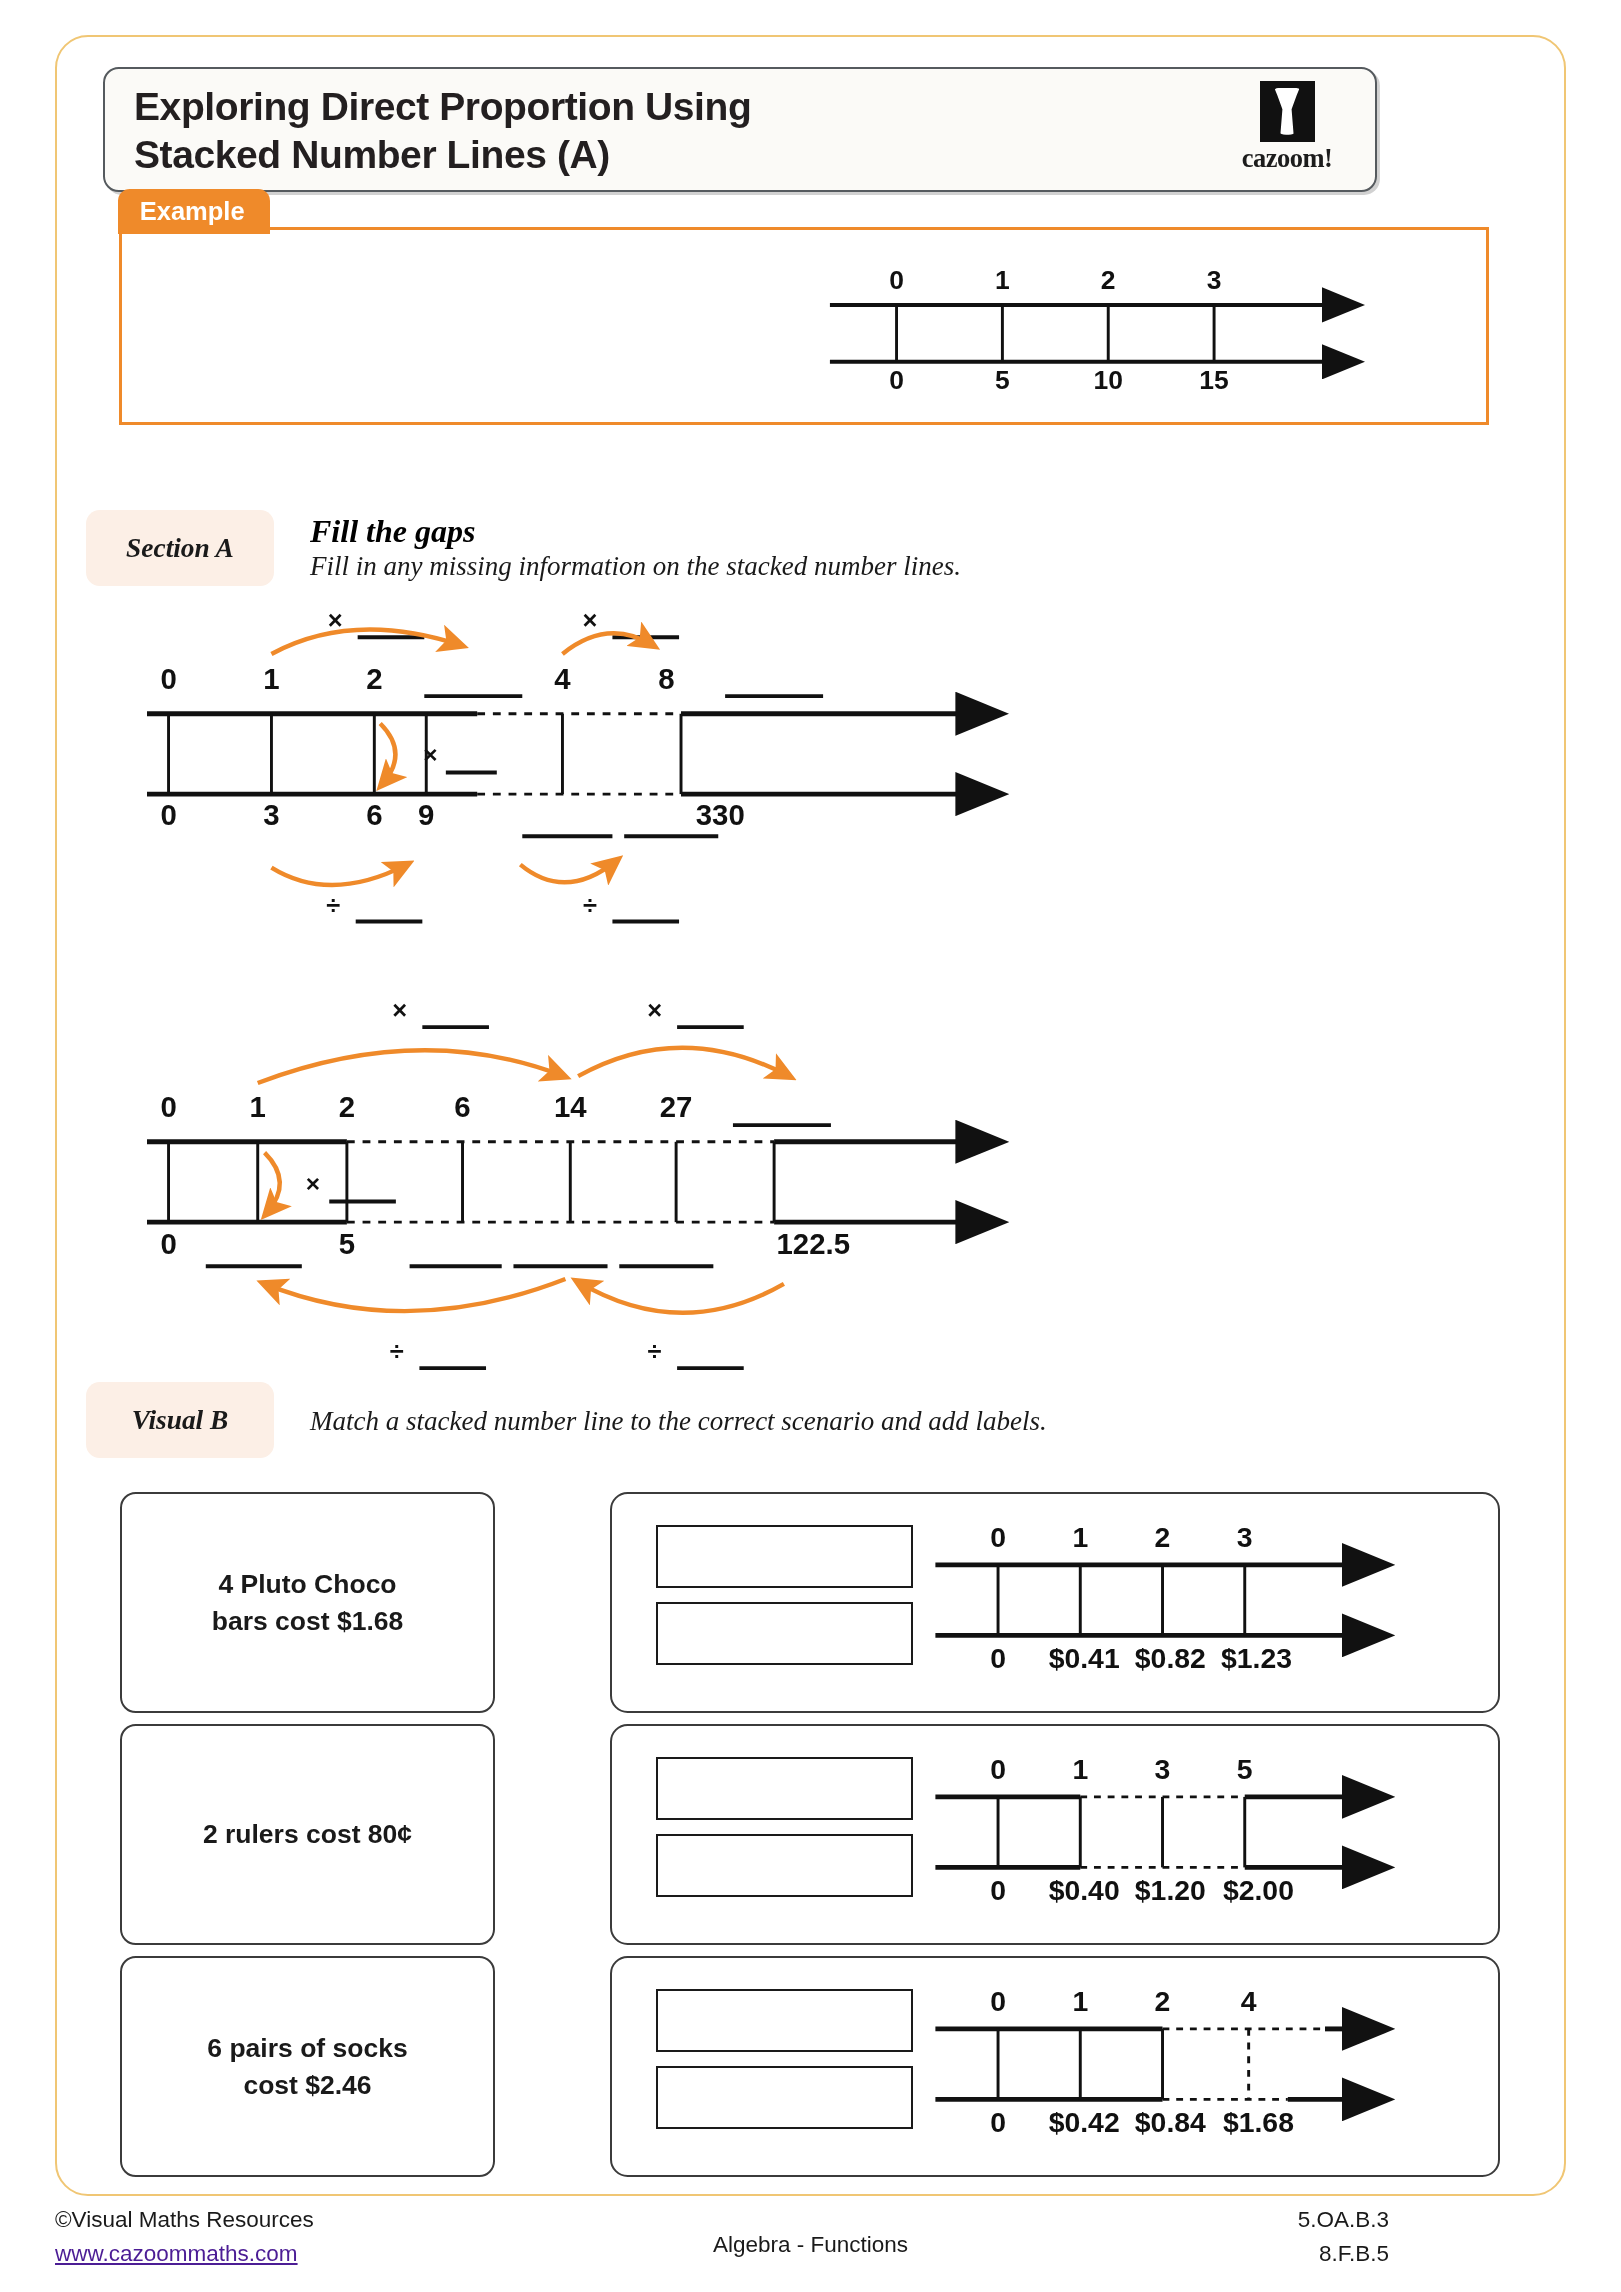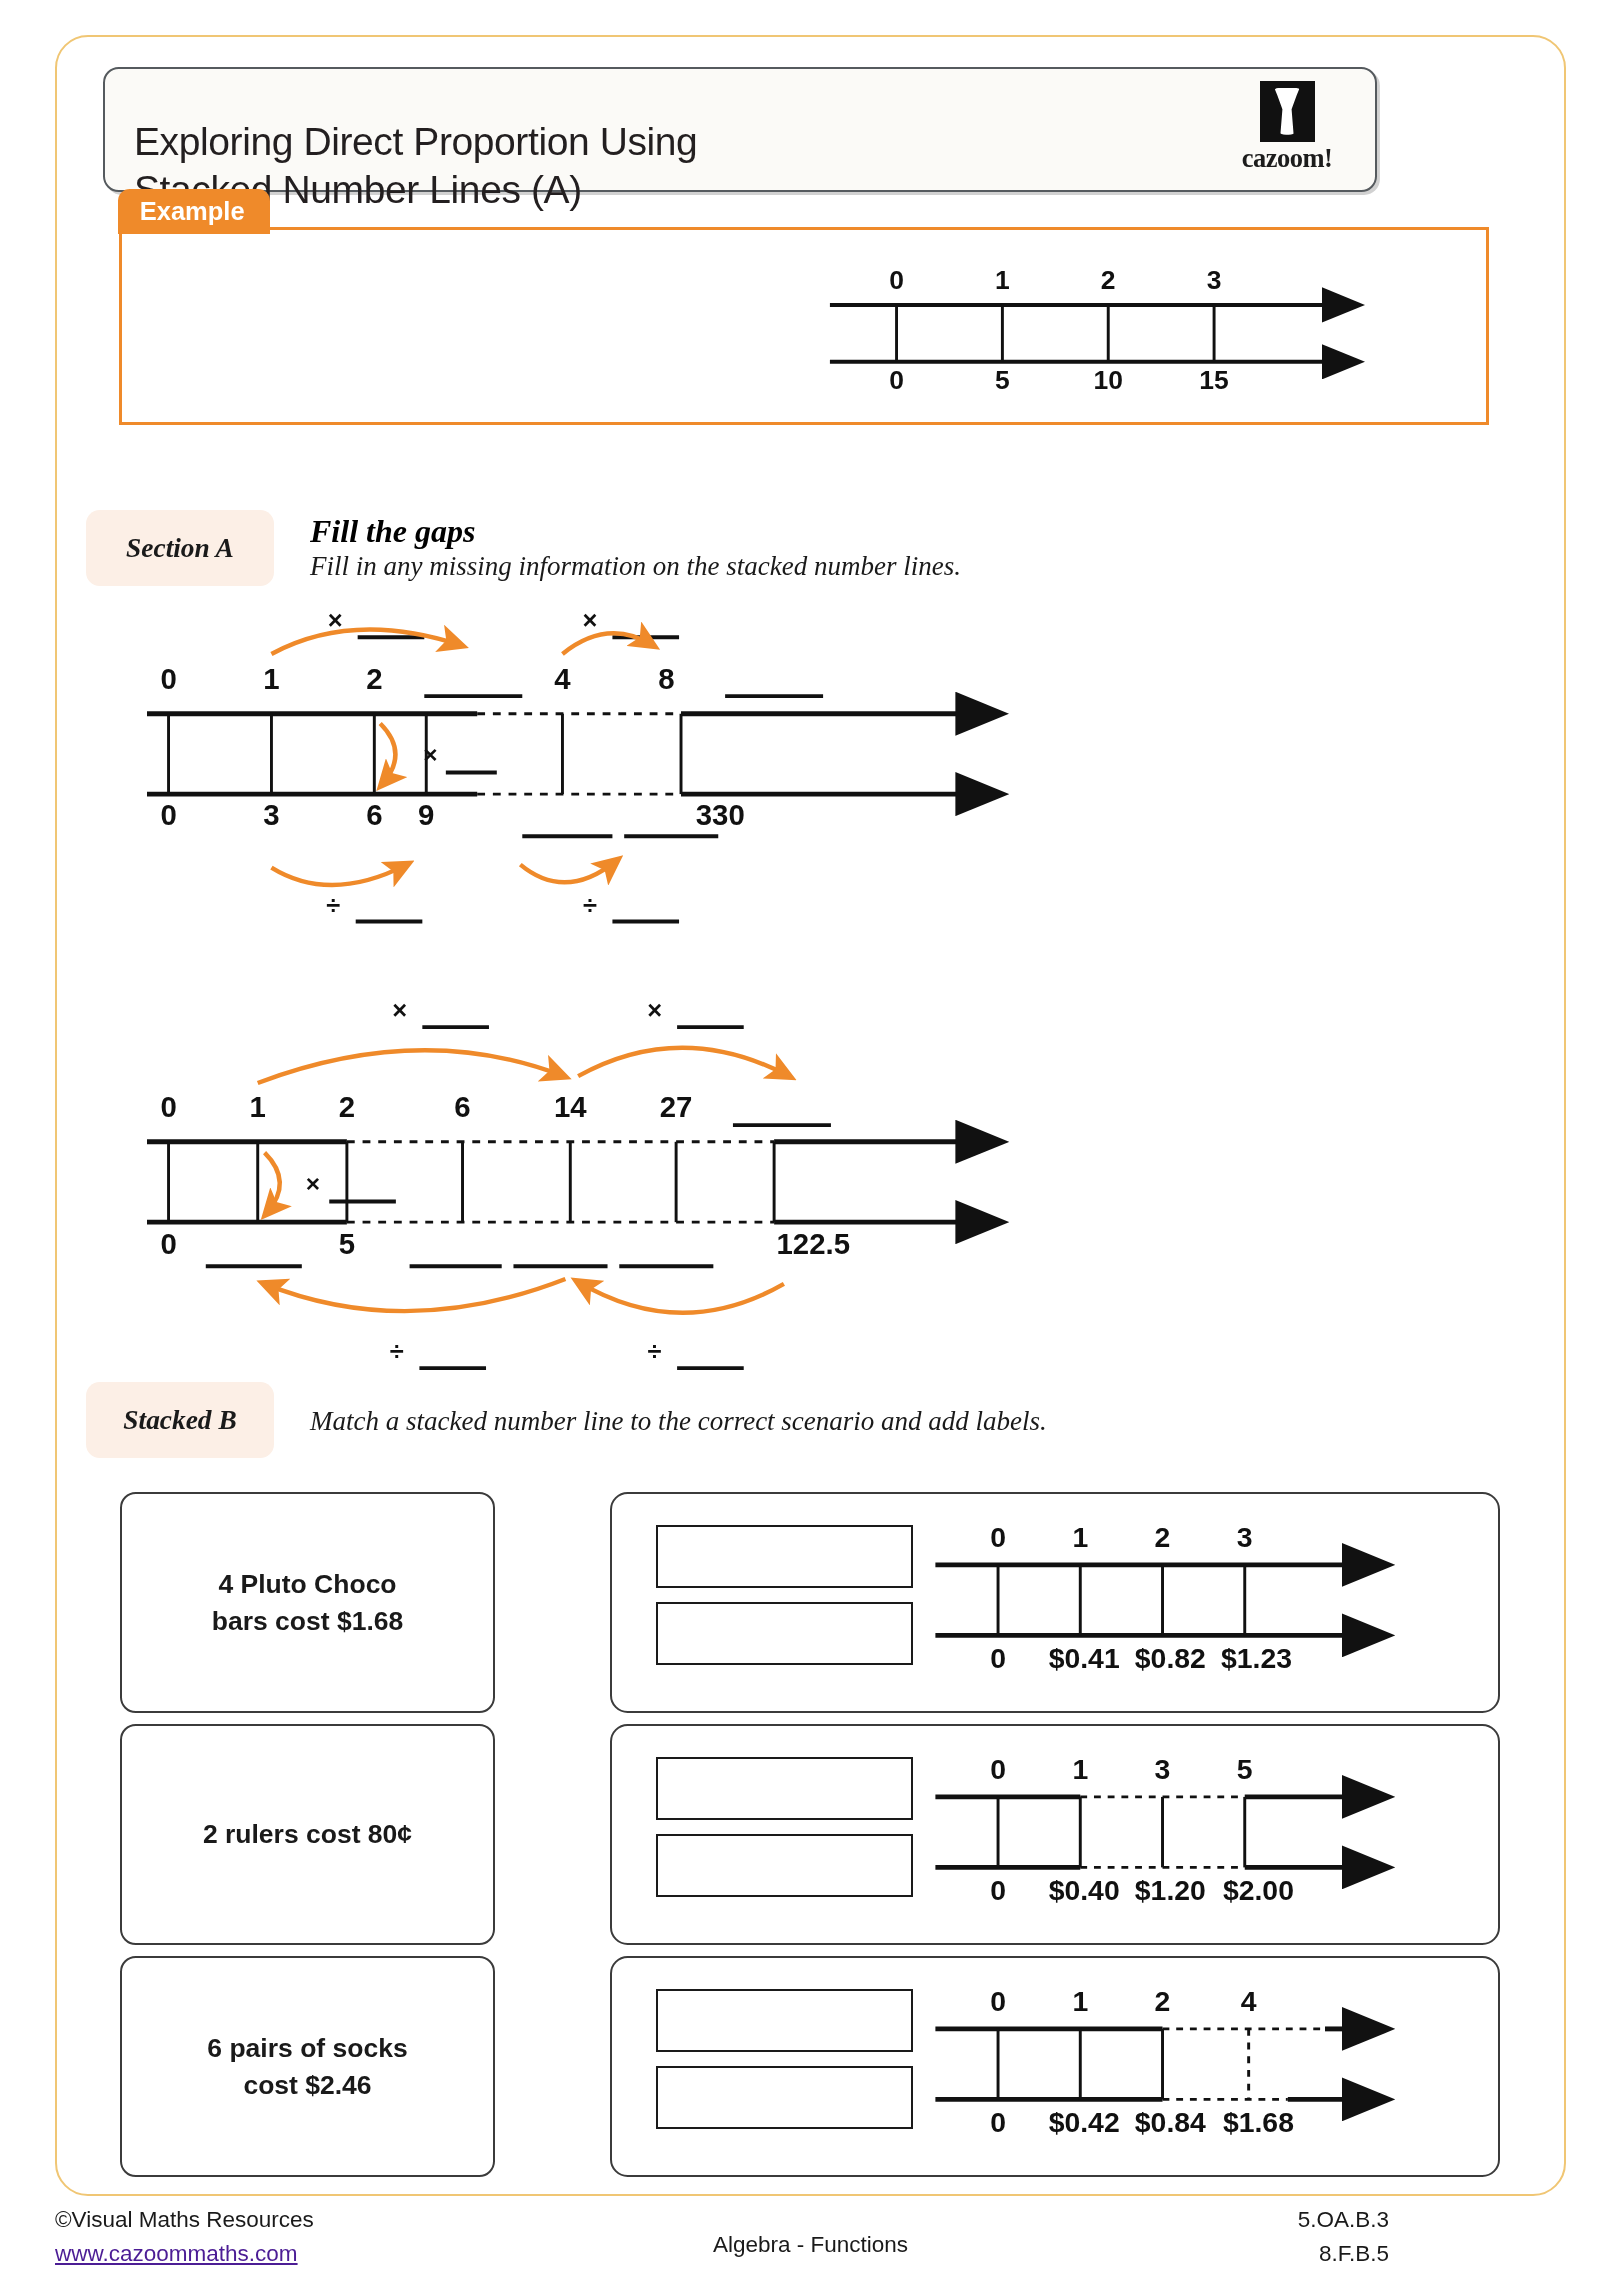--- a/index.html
+++ b/index.html
@@ -29,25 +29,24 @@
     width: 1274px; height: 125px;
     border: 2.9px solid #555a5e;
     border-radius: 15.7px;
     background: #fbfaf7;
     box-shadow: 2.9px 2.9px 0 rgba(0,0,0,.18);
   }
   #title-text {
     position: absolute;
     left: 29px; top: 13.7px;
     width: 941px;
-    font-size: 39px; font-weight: normal;
+    font-size: 39px; font-weight: bold;
     line-height: 1.23;
     color: #231f20;
     letter-spacing: -0.4px;
-    margin-top: 35px;
   }
   #title-text .tl { display:block; }
 
   
   #logo {
     position: absolute;
     right: 33px; top: 11.8px;
     width: 110px; height: 102px;
     text-align: center;
   }
@@ -396,21 +395,21 @@
   <path d="M440 310 Q545 370 650 308" fill="none" stroke="#ef8a2a" stroke-width="4.5" marker-end="url(#oarrB)" transform="scale(-1,1) translate(-1090,0)"></path>
 
   <g font-family="Liberation Sans, sans-serif" font-weight="bold" fill="#111">
     <text x="255" y="388" font-size="26" text-anchor="middle">÷</text>
     <line x1="278" y1="396" x2="346" y2="396" stroke="#111" stroke-width="4"></line>
     <text x="518" y="388" font-size="26" text-anchor="middle">÷</text>
     <line x1="541" y1="396" x2="609" y2="396" stroke="#111" stroke-width="4"></line>
   </g>
 </svg>
 
-<div class="section-chip" style="left:86px; top:1382px; width:188px; height:76px;">Stacked B</div>
+<div class="section-chip" style="left:86px; top:1382px; width:188px; height:76px;">Visual B</div>
 <div class="section-sub" style="left:310px; top:1406px;">Match a stacked number line to the correct scenario and add labels.</div>
 
 <div class="scenario-card" style="left:120px; top:1492px; width:375px; height:221px;">
   <div>
     <span style="display:block">4 Pluto Choco</span>
     <span style="display:block">bars cost $1.68</span>
   </div>
 </div>
 <div class="scenario-card" style="left:120px; top:1724px; width:375px; height:221px;">
   <div>

